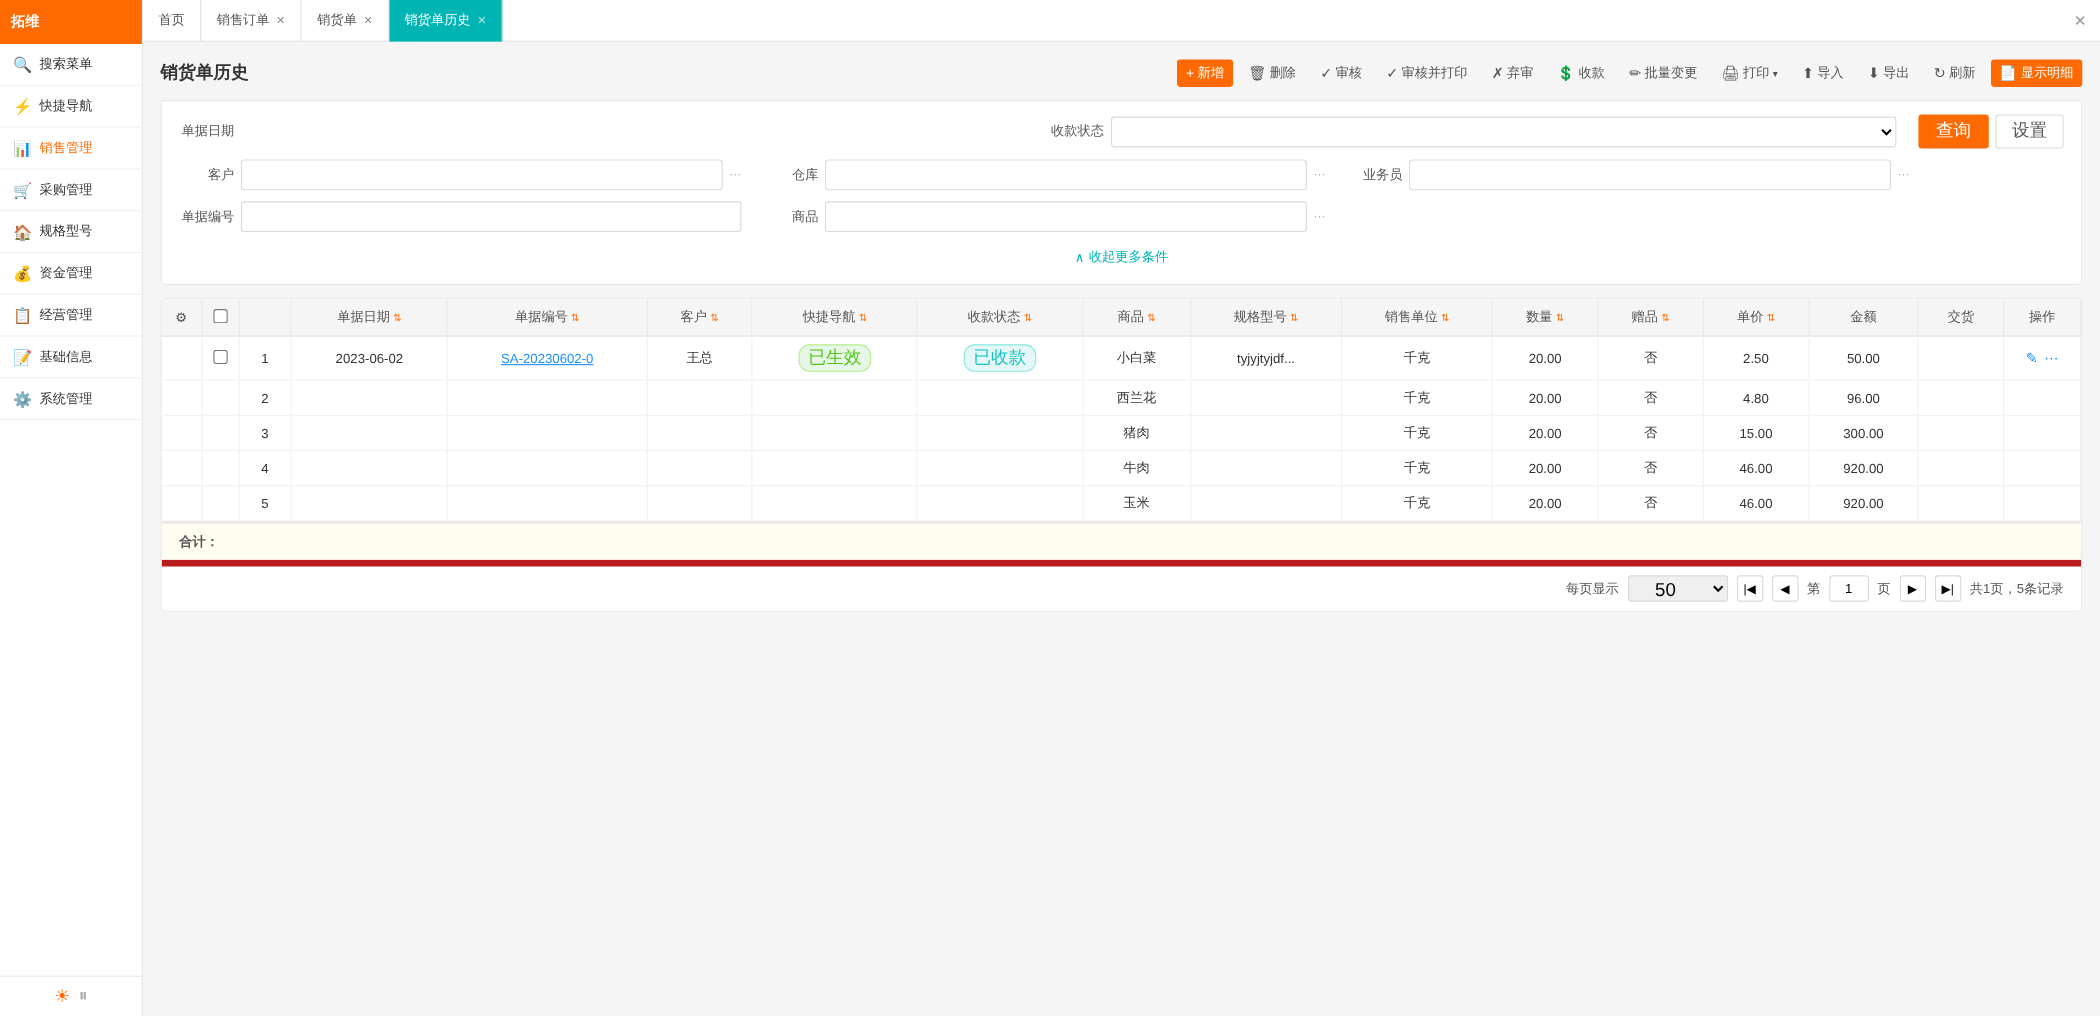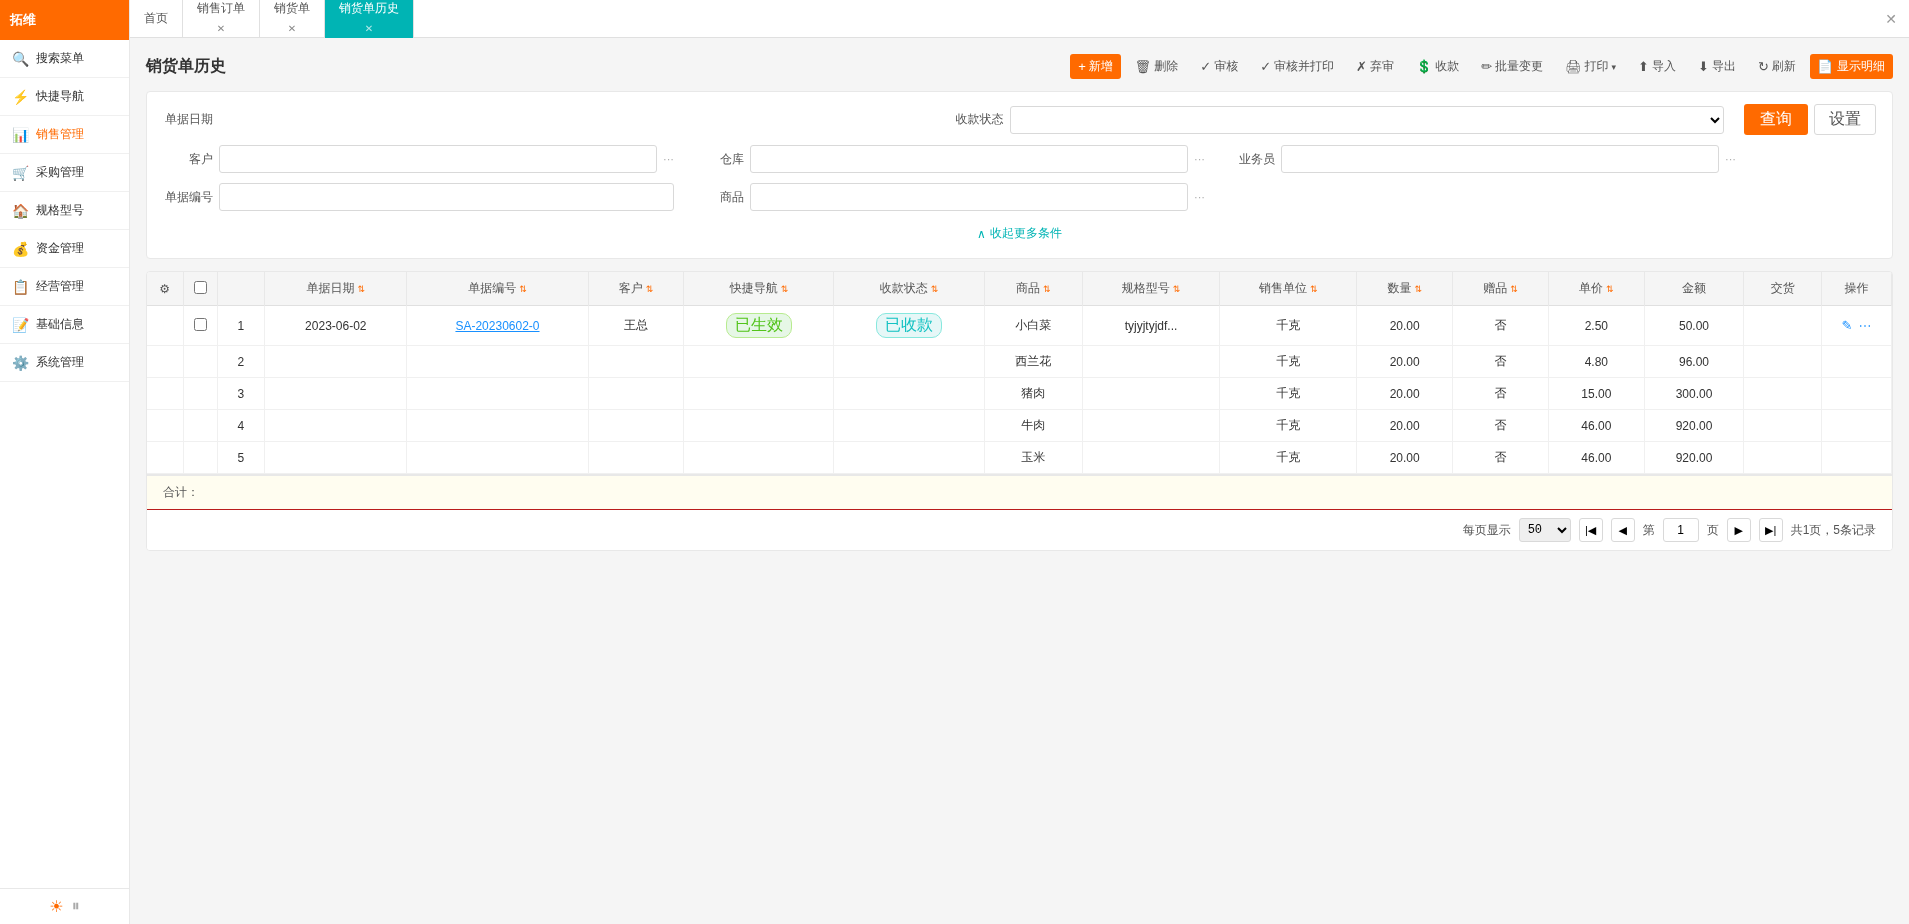--- a/index.html
+++ b/index.html
@@ -67,21 +67,20 @@
       display: flex;
       align-items: center;
       padding: 0 14px;
       height: 38px;
       cursor: pointer;
       font-size: 12px;
       color: #555;
       border-right: 1px solid #e0e0e0;
       gap: 6px;
       white-space: nowrap;
-      flex-direction: column;
     }
     .tab.active {
       background: #00b4b4;
       color: #fff;
     }
     .tab-close { font-size: 10px; cursor: pointer; opacity: 0.7; }
     .tab-home { border-right: 1px solid #e0e0e0; padding: 0 14px; height: 38px; display:flex; align-items:center; font-size:12px; color:#555; cursor:pointer; }
     .main-close { margin-left: auto; padding: 0 12px; font-size: 14px; cursor: pointer; color: #999; }
 
     
@@ -237,42 +236,41 @@
 
     
     .summary-row {
       background: #fffdf0;
       border-top: 2px solid #e8e8e8;
       display: flex;
       align-items: center;
       padding: 8px 16px;
       gap: 20px;
     }
-    .summary-label { color: #555; font-weight: normal; }
+    .summary-label { color: #555; font-weight: bold; }
     .summary-values { display: flex; gap: 40px; flex: 1; }
 
     
     .pagination-bar {
       background: #fff;
-      border-top: 1px solid #b91c1c;
+      border-top: 6px solid #b91c1c;
       padding: 8px 16px;
       display: flex;
       align-items: center;
       justify-content: flex-end;
       gap: 8px;
       font-size: 12px;
       color: #555;
     }
     .page-size-select {
       border: 1px solid #d9d9d9;
       border-radius: 3px;
-      padding: 2px 4px;
-      font-size: 12px;
+      padding: 2px 20px;
+      font-size: 17px;
       height: 24px;
-      font-family: Liberation Mono, monospace;
     }
     .page-btn {
       width: 24px;
       height: 24px;
       border: 1px solid #d9d9d9;
       border-radius: 3px;
       background: #fff;
       cursor: pointer;
       display: flex;
       align-items: center;

